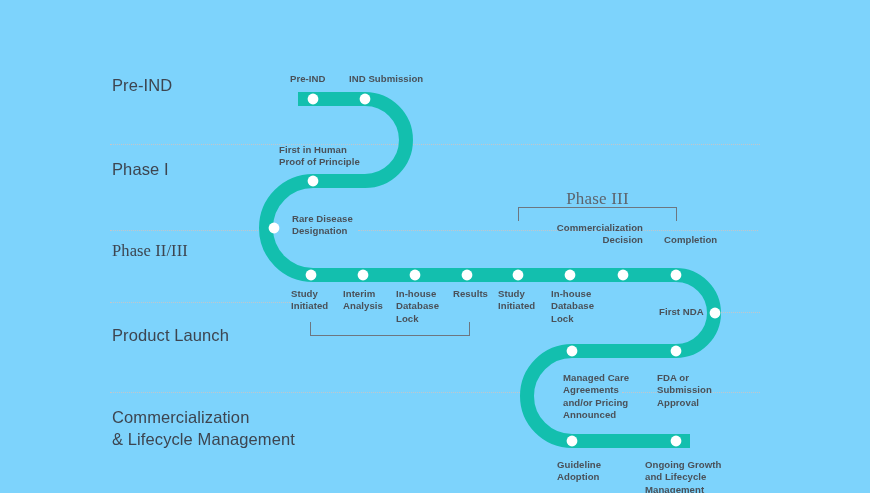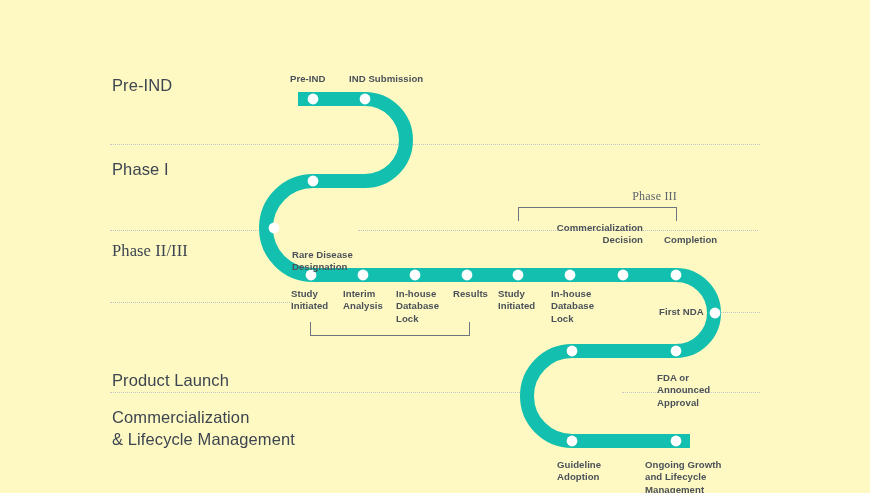--- a/index.html
+++ b/index.html
@@ -5,21 +5,21 @@
 <style>
   html, body {
     margin: 0;
     padding: 0;
     background: #ffffff;
   }
   #canvas {
     position: relative;
     width: 870px;
     height: 493px;
-    background: #fef9c3;
+    background: #7dd3fc;
     overflow: hidden;
     font-family: "Liberation Sans", sans-serif;
   }
   #road-svg {
     position: absolute;
     left: 0;
     top: 0;
     width: 870px;
     height: 493px;
   }
@@ -63,22 +63,22 @@
     border-bottom: 1.3px solid #6d7680;
   }
   .bracket.up {
     border-left: 1.3px solid #6d7680;
     border-right: 1.3px solid #6d7680;
     border-top: 1.3px solid #6d7680;
   }
   .bracket-label {
     position: absolute;
     color: #5d646d;
-    font-size: 12px;
-    text-align: right;
+    font-size: 17px;
+    text-align: center;
     font-family: "Liberation Serif", serif;
     letter-spacing: .2px;
   }
 </style>
 </head>
 <body>
 
 <div id="canvas">
 
   <div class="band-rule" style="left:110px; top:144px; width:650px;"></div>
@@ -137,29 +137,31 @@
     <circle cx="572" cy="351" r="5.4" fill="#ffffff"></circle>
     <circle cx="676" cy="351" r="5.4" fill="#ffffff"></circle>
 
     <circle cx="572" cy="441" r="5.4" fill="#ffffff"></circle>
     <circle cx="676" cy="441" r="5.4" fill="#ffffff"></circle>
   </svg>
 
   <div class="stage-label" style="left:112px; top:74px;">Pre-IND</div>
   <div class="stage-label" style="left:112px; top:158px;">Phase I</div>
   <div class="stage-label" style="left:112px; top:240px;font-family:Liberation Serif, serif;">Phase II/III</div>
-  <div class="stage-label" style="left:112px; top:324px;margin-top:45px;">Product Launch</div>
+  <div class="stage-label" style="left:112px; top:324px;">Product Launch</div>
   <div class="stage-label" style="left:112px; top:406px;">Commercialization
 &amp; Lifecycle Management</div>
 
   <div class="cap" style="left:290px; top:73px;">Pre-IND</div>
   <div class="cap" style="left:349px; top:73px;">IND Submission</div>
 
-
-  <div class="cap" style="left:292px; top:213px;margin-top:36px;">Rare Disease
+  <div class="cap" style="left:279px; top:144px;">First in Human
+Proof of Principle</div>
+
+  <div class="cap" style="left:292px; top:213px;">Rare Disease
 Designation</div>
 
   <div class="cap" style="left:291px; top:288px;">Study
 Initiated</div>
   <div class="cap" style="left:343px; top:288px;">Interim
 Analysis</div>
   <div class="cap" style="left:396px; top:288px;">In-house
 Database
 Lock</div>
   <div class="cap" style="left:453px; top:288px;text-align:right;">Results</div>
@@ -168,22 +170,26 @@
   <div class="cap" style="left:551px; top:288px;">In-house
 Database
 Lock</div>
 
   <div class="cap right-al" style="left:499px; top:222px; width:144px;">Commercialization
 Decision</div>
   <div class="cap" style="left:664px; top:234px;">Completion</div>
 
   <div class="cap" style="left:659px; top:306px;">First NDA</div>
 
+  <div class="cap" style="left:563px; top:372px;">Managed Care
+Agreements
+and/or Pricing
+Announced</div>
   <div class="cap" style="left:657px; top:372px;">FDA or
-Announced
+Submission
 Approval</div>
 
   <div class="cap" style="left:557px; top:459px;">Guideline
 Adoption</div>
   <div class="cap" style="left:645px; top:459px;">Ongoing Growth
 and Lifecycle
 Management</div>
 
   <div class="bracket down" style="left:310px; top:322px; width:160px; height:14px;"></div>
 

